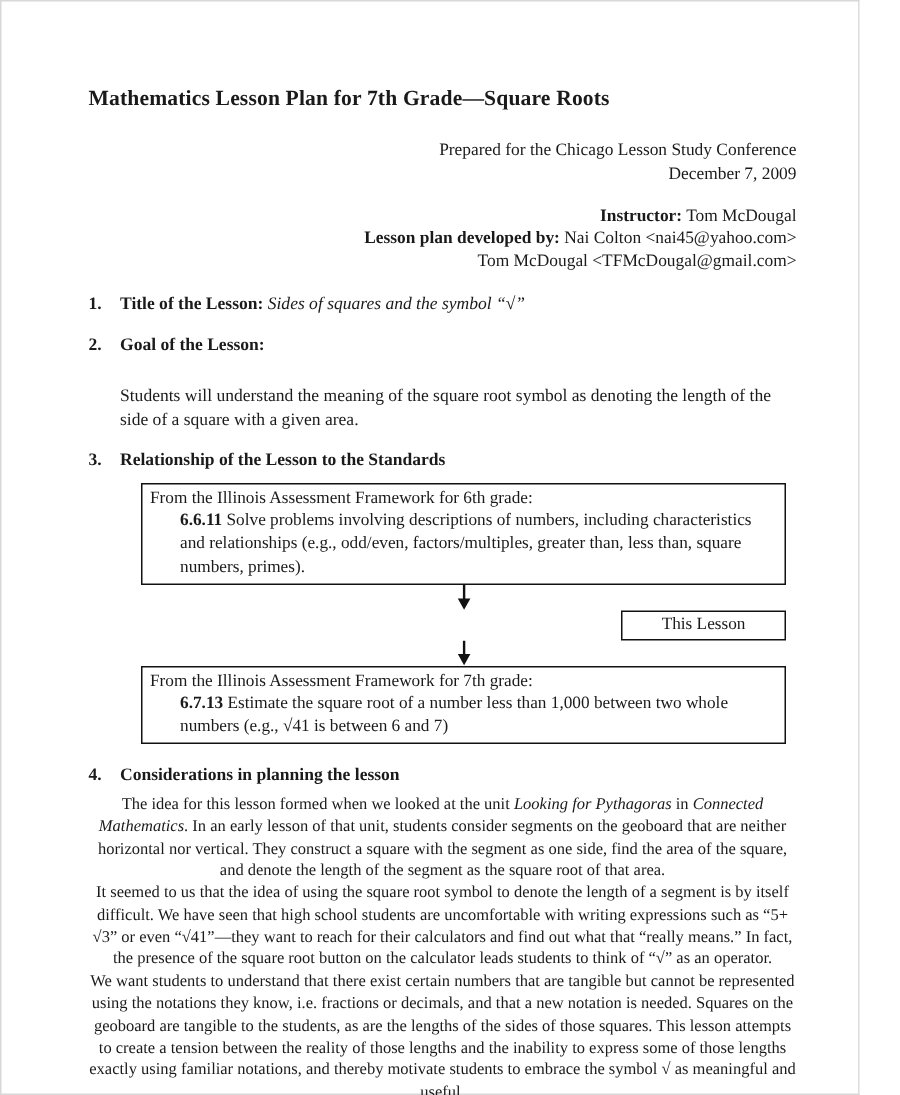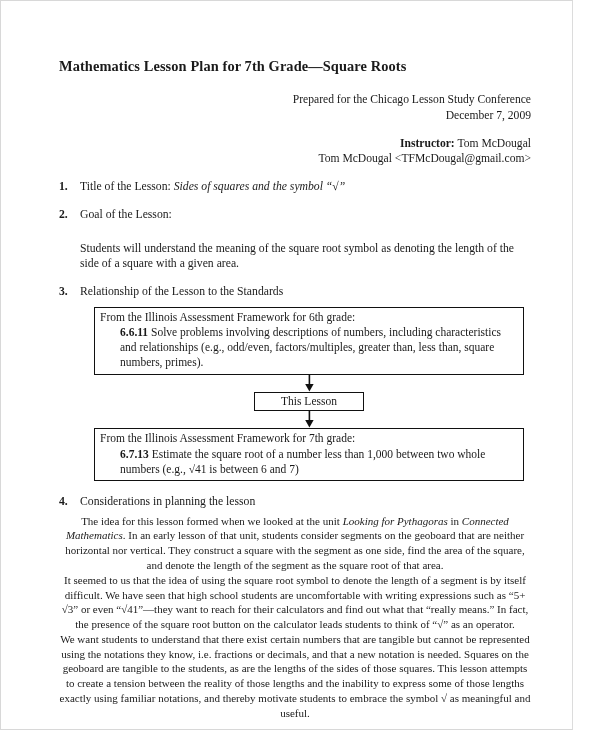--- a/index.html
+++ b/index.html
@@ -64,21 +64,21 @@
     font-size: 11.7px;
     line-height: 1.34;
   }
   .item .num {
     position: absolute;
     left: 0;
     top: 0;
     font-weight: bold;
   }
   .item-head {
-    font-weight: normal;
+    font-weight: bold;
   }
   .item-head-val {
     font-weight: normal;
     font-style: italic;
   }
   .item-body {
     font-weight: normal;
     margin-top: 18px;
   }
   .sp-1 { height: 13px; }
@@ -110,21 +110,21 @@
     justify-content: center;
   }
   .arrow {
     display: block;
     height: 17px;
   }
   .this-lesson-row {
     width: 430px;
     margin-left: 35px;
     display: flex;
-    justify-content: center;
+    justify-content: flex-end;
   }
   .this-lesson {
     box-sizing: border-box;
     border: 1px solid #111111;
     padding: 1px 26px 2px 26px;
     font-size: 11.5px;
     line-height: 1.3;
     text-align: center;
     white-space: nowrap;
   }
@@ -146,20 +146,21 @@
 <div class="page">
   <div class="content">
 
     <h1 class="doc-title">Mathematics Lesson Plan for 7th Grade—Square Roots</h1>
 
     <div class="header-block">
       <span class="line">Prepared for the Chicago Lesson Study Conference</span>
       <span class="line">December 7, 2009</span>
       <div class="header-gap"></div>
       <span class="line"><span class="lbl">Instructor:</span><span> Tom McDougal</span></span>
+      <span class="line"><span class="lbl">Lesson plan developed by:</span><span> Nai Colton &lt;nai45@yahoo.com&gt;</span></span>
       <span class="line">Tom McDougal &lt;TFMcDougal@gmail.com&gt;</span>
     </div>
 
     <div class="sp-1"></div>
 
     <div class="item">
       <span class="num">1.</span>
       <span class="item-head">Title of the Lesson:</span>
       <span class="item-head-val">Sides of squares and the symbol “√”</span>
     </div>

